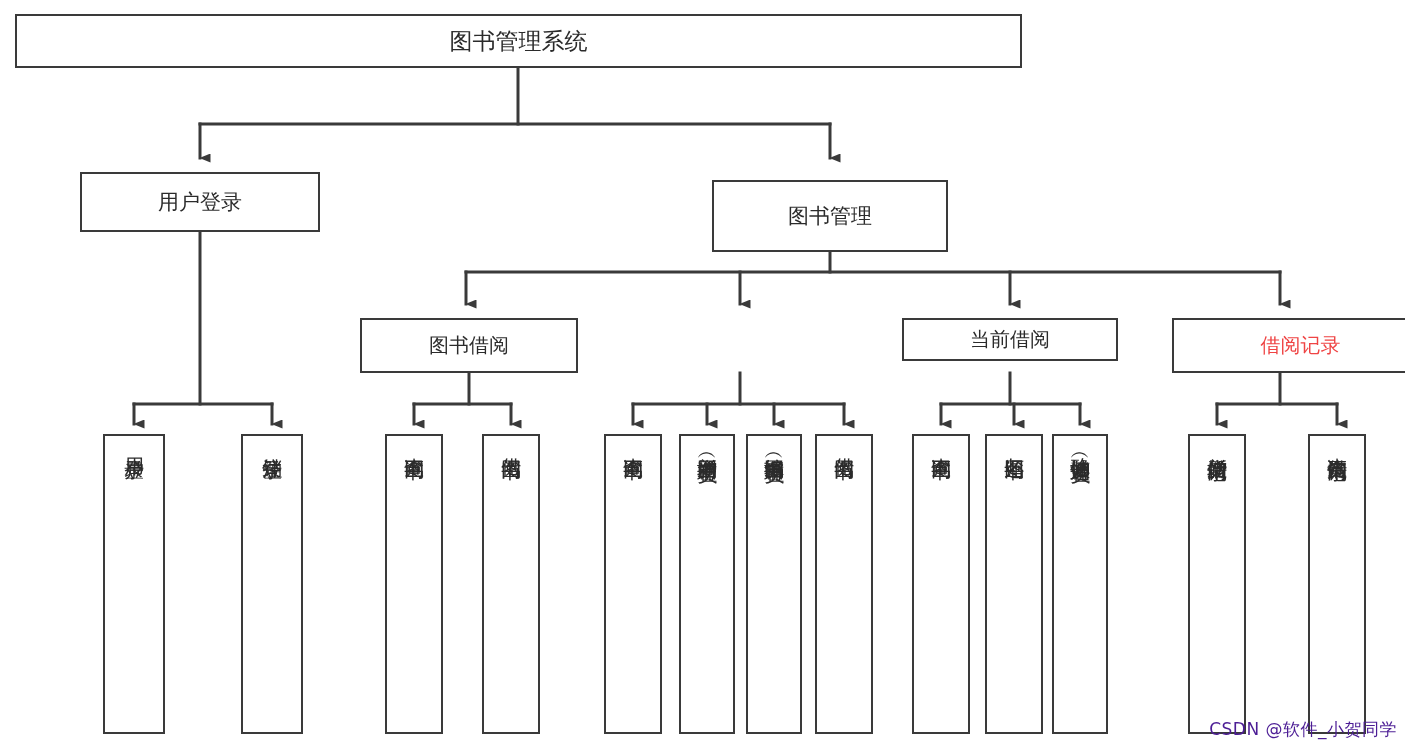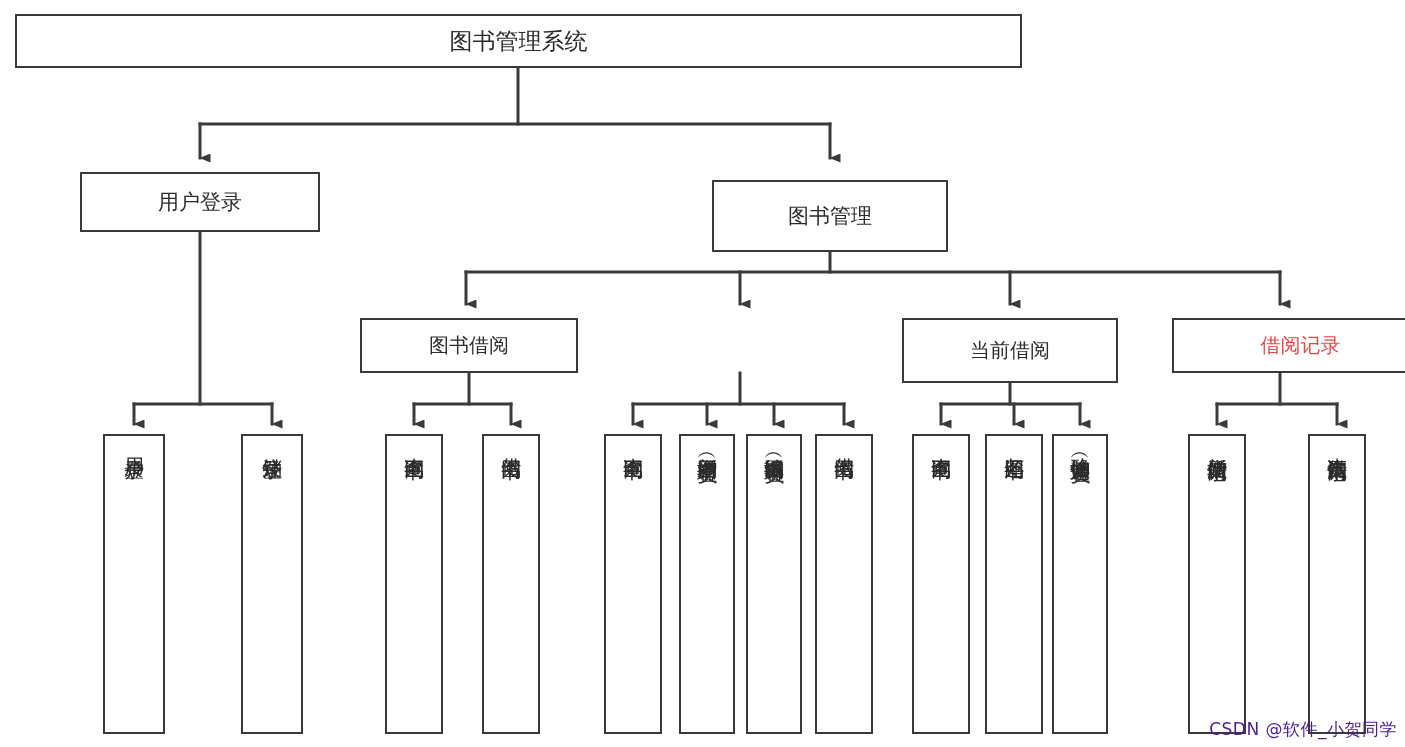--- a/index.html
+++ b/index.html
@@ -134,21 +134,21 @@
   <div class="node lvl2" style="left: 80px; top: 172px; width: 240px; height: 60px; border-color: rgb(58, 58, 58); background: rgb(255, 255, 255); color: rgb(43, 43, 43);">
     <span>用户登录</span>
   </div>
   <div class="node lvl2" style="left: 712px; top: 172px; width: 236px; height: 72px; border-color: rgb(58, 58, 58); background: rgb(255, 255, 255); color: rgb(43, 43, 43); margin-top: 8px;">
     <span>图书管理</span>
   </div>
 
   <div class="node lvl3" style="left: 360px; top: 318px; width: 218px; height: 55px; border-color: rgb(58, 58, 58); background: rgb(255, 255, 255); color: rgb(43, 43, 43);">
     <span>图书借阅</span>
   </div>
-  <div class="node lvl3" style="left: 902px; top: 318px; width: 216px; height: 65px; border-color: rgb(58, 58, 58); background: rgb(255, 255, 255); color: rgb(43, 43, 43);">
+  <div class="node lvl3" style="left: 902px; top: 318px; width: 216px; height: 43px; border-color: rgb(58, 58, 58); background: rgb(255, 255, 255); color: rgb(43, 43, 43);">
     <span>当前借阅</span>
   </div>
   <div class="node lvl3" style="left: 1172px; top: 318px; width: 257px; height: 55px; border-color: rgb(58, 58, 58); background: rgb(255, 255, 255); color: #ef4444;">
     <span>借阅记录</span>
   </div>
 
   <div class="node leaf" style="left: 103px; top: 434px; width: 62px; height: 300px; border-color: rgb(58, 58, 58); background: rgb(255, 255, 255); color: rgb(43, 43, 43);">
     <span class="vtext">用户登录</span>
   </div>
   <div class="node leaf" style="left: 241px; top: 434px; width: 62px; height: 300px; border-color: rgb(58, 58, 58); background: rgb(255, 255, 255); color: rgb(43, 43, 43);">

